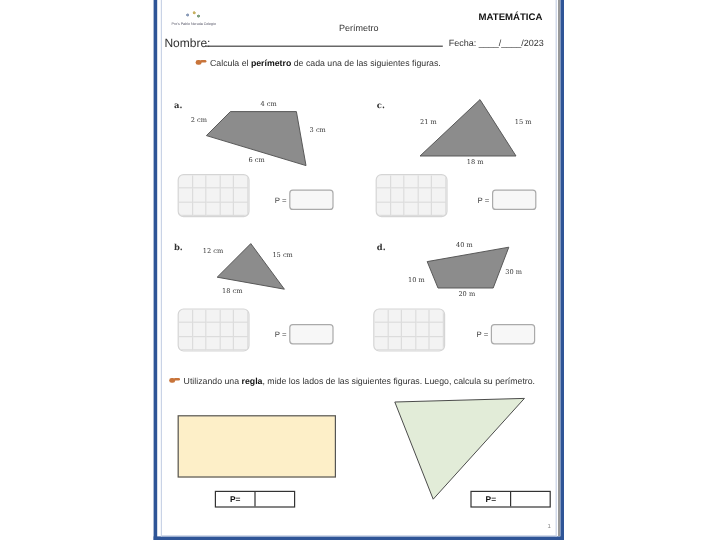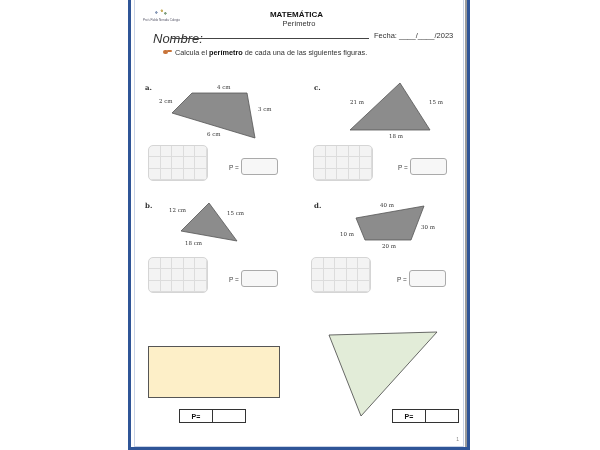--- a/index.html
+++ b/index.html
@@ -9,23 +9,23 @@
             border-left:3px solid #2f5597; border-right:3px solid #2f5597; border-bottom:3px solid #2f5597;
             box-sizing:border-box; box-shadow: -2px 0 0 #9a9a9a inset; }
     .page-inner { position:absolute; left:3px; top:0; right:3px; bottom:0; border:1px solid #c9d3e6; border-top:none; }
     .abs { position:absolute; }
     .logo { left:12px; top:8px; width:34px; height:18px; }
     .logo .dots { position:absolute; left:8px; top:0; width:18px; height:9px;
                   background: radial-gradient(circle at 30% 50%, #8a9bb8 1px, transparent 1.5px),
                               radial-gradient(circle at 60% 30%, #c8b060 1px, transparent 1.5px),
                               radial-gradient(circle at 80% 60%, #7fa07f 1px, transparent 1.5px); }
     .logo .txt { position:absolute; left:0; top:10px; width:34px; font-size:3px; color:#556; text-align:center; white-space:nowrap; }
-    .title { left:0; right:5px; top:10px; text-align:center; font-size:8px; font-weight:bold; color:#111; }
+    .title { left:0; right:15px; top:10px; text-align:right; font-size:8px; font-weight:bold; color:#111; }
     .subtitle { left:0; right:0; top:19px; text-align:center; font-size:7.5px; color:#333; }
-    .nombre { left:22px; top:31px; font-size:13px; color:#333;font-style:italic; }
+    .nombre { left:6px; top:31px; font-size:10px; color:#333; }
     .nombre-line { left:40px; top:38px; width:198px; border-bottom:0.8px solid #444; }
     .fecha { left:243px; top:31px; font-size:7.5px; color:#333;text-align:center; }
     .instr { font-size:7.3px; color:#333; line-height:9px; }
     .instr b { color:#111; }
     .hand { display:inline-block; width:9px; height:6px; position:relative; top:0; margin-right:3px; }
     .hand::before { content:""; position:absolute; left:0; top:1px; width:5px; height:4px; background:#c8743a; border-radius:2px; }
     .hand::after { content:""; position:absolute; left:4px; top:1px; width:5px; height:1.5px; background:#c8743a; border-radius:1px; }
     .label { font-family:"DejaVu Serif", serif; font-size:7px; font-weight:bold; color:#333; }
     .dim { font-family:"DejaVu Serif", serif; font-size:5.5px; color:#333; white-space:nowrap; }
     .grid { width:60px; height:36px; border:1px solid #d5d5d5; border-radius:5px; background:#f3f3f3;
@@ -163,20 +163,23 @@
       <div></div>
     <div></div>
       <div></div>
       <div></div>
       <div></div>
       <div></div>
   </div>
   <div class="abs plabel" style="left:266px; top:276px;">P =</div>
   <div class="abs pbox" style="left:278px; top:270px;"></div>
 
+  <div class="abs instr" style="left:10px; top:313px; width:320px;">
+    <span class="hand"></span><span>Utilizando una </span><b>regla</b><span>, mide los lados de las siguientes figuras. Luego, calcula su perímetro.</span>
+  </div>
 
   <div class="abs" style="left:17px; top:346px; width:132px; height:52px; background:#fdefc8; border:1px solid #555; box-sizing:border-box;"></div>
   <div class="abs ptable" style="left:48px; top:409px;">
     <div class="c1">P=</div>
     <div class="c2"></div>
   </div>
 
   <svg style="left:0; top:0;" width="1" height="1">
     <polygon points="198,335 306,332 230,416" fill="#e2ecd8" stroke="#444" stroke-width="0.8"></polygon>
   </svg>

